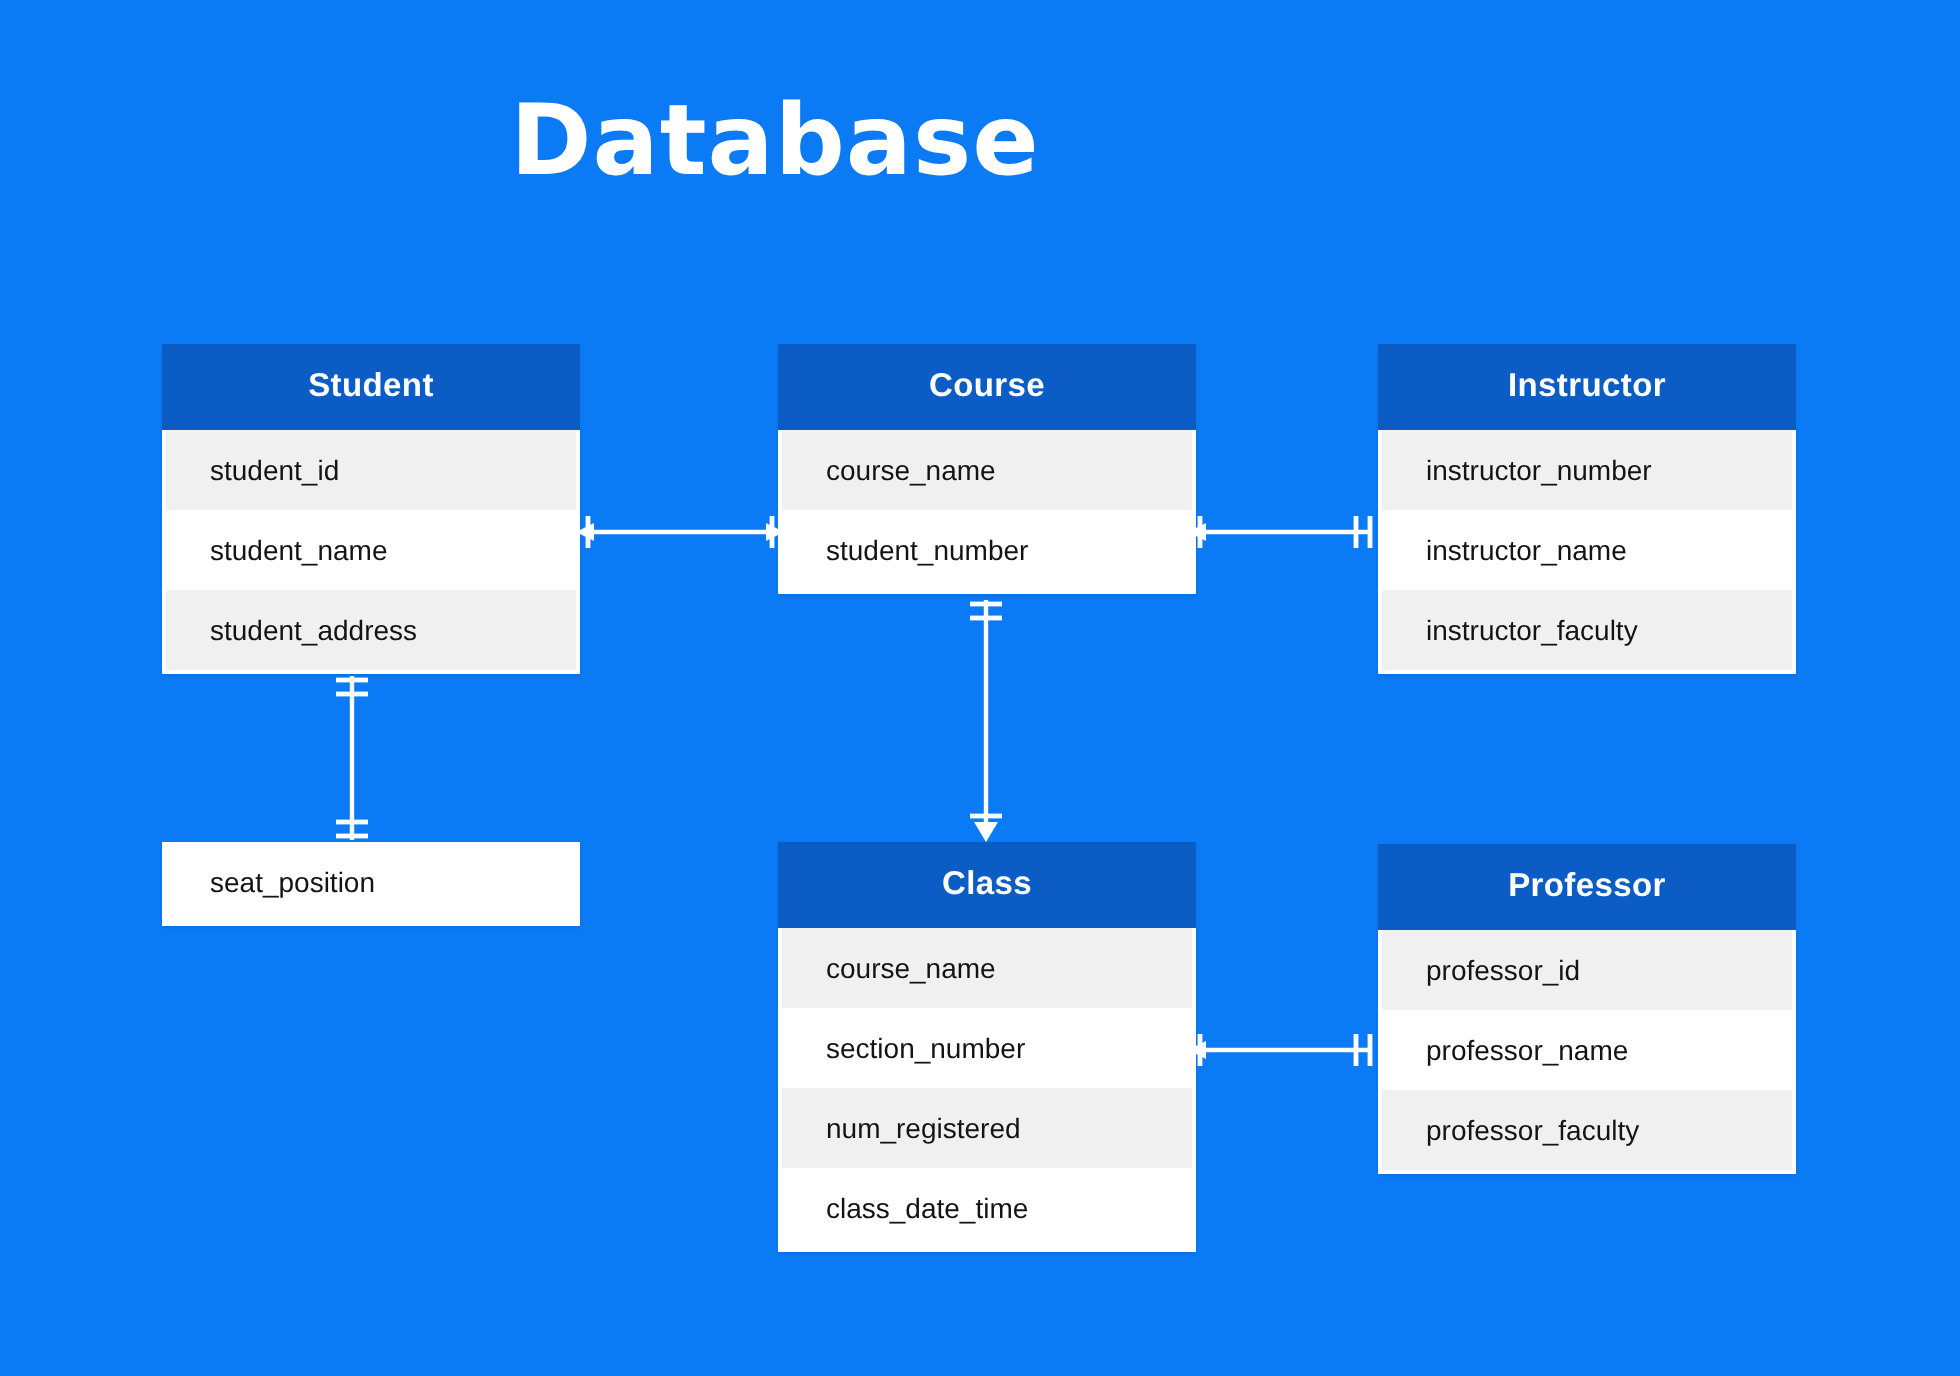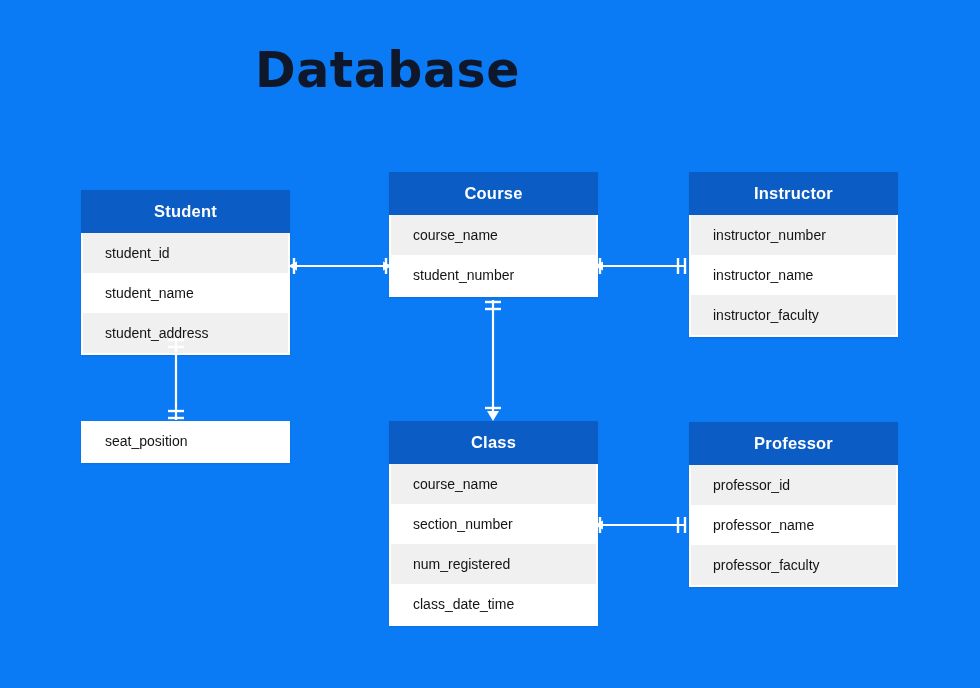--- a/index.html
+++ b/index.html
@@ -19,21 +19,21 @@
     height: 688px;
   }
 
   
   #page-title {
     position: absolute;
     top: 42px;
     left: 0;
     width: 775px;
     text-align: center;
-    color: #0f172a;
+    color: #ffffff;
     font-size: 49px;
     font-weight: 800;
     letter-spacing: 0.5px;
     font-family: "DejaVu Sans", sans-serif;
   }
 
   
   .entity {
     position: absolute;
     width: 209px;
@@ -65,21 +65,21 @@
     align-items: center;
     padding-left: 22px;
     font-size: 14px;
     color: #141414;
     background: #ffffff;
   }
 
   .entity-row.alt { background: #f0f0f0; }
 
   
-  #entity-student    { left: 81px;  top: 172px; margin-top: 18px; }
+  #entity-student    { left: 81px;  top: 172px; }
   #entity-course     { left: 389px; top: 172px; }
   #entity-instructor { left: 689px; top: 172px; }
   
   #entity-seat      { left: 81px;  top: 421px; }
   #entity-class     { left: 389px; top: 421px; }
   #entity-professor { left: 689px; top: 422px; }
 
   
   .conn {
     position: absolute;

